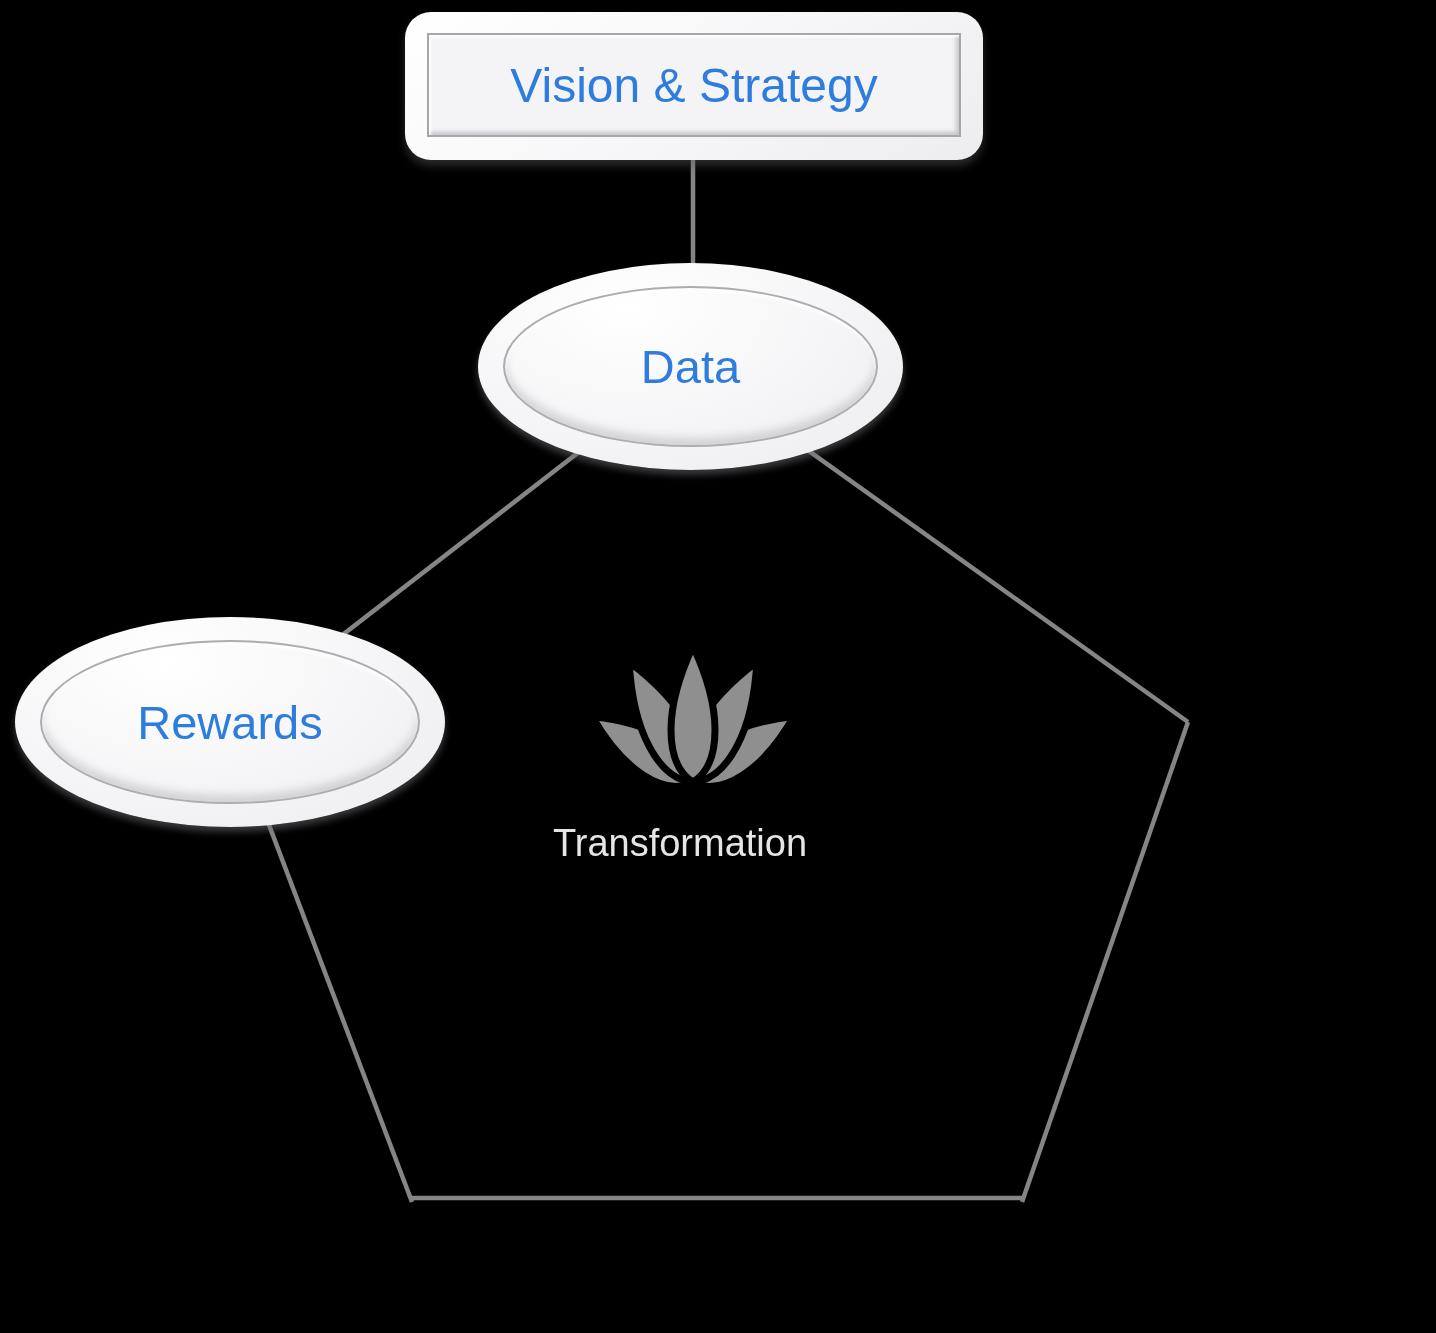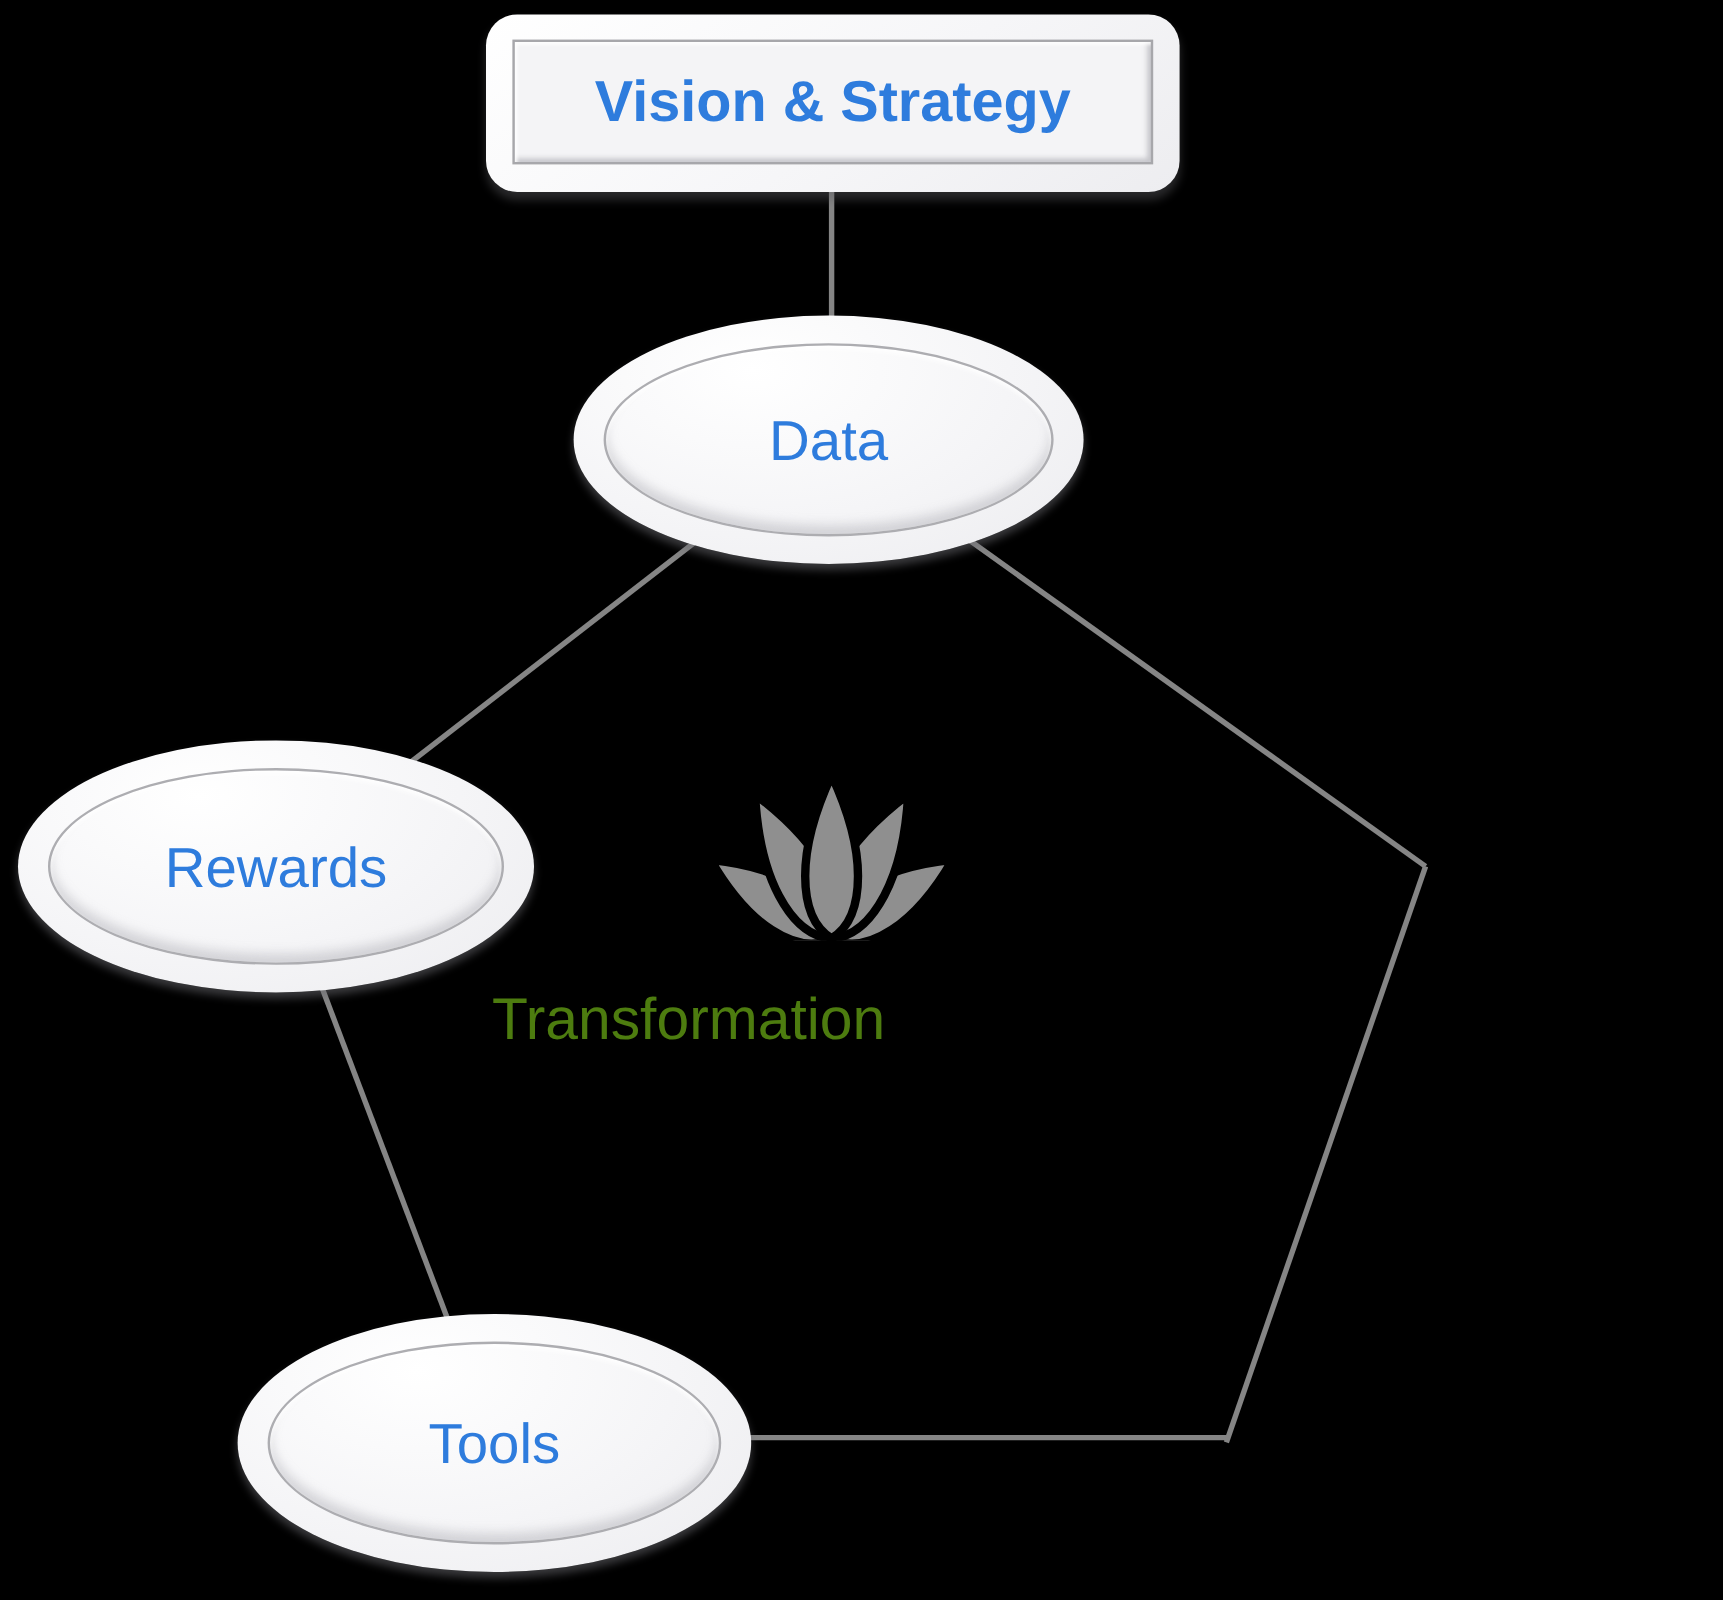--- a/index.html
+++ b/index.html
@@ -94,27 +94,27 @@
   
   .lotus {
     position: absolute;
     left: 583px; top: 644px;
     width: 220px; height: 140px;
   }
   .center-label {
     position: absolute;
     left: 410px; top: 822px;
     width: 540px;
-    font-size: 49px;
-    color: #4d7c0f;
+    text-align: center;
+    font-size: 38px;
+    color: #e5e5e5;
   }
   .vision-label {
     font-size: 48px;
     color: #2e7cdd;
-    font-weight: bold;
   }
 </style>
 </head>
 <body>
 
 <div class="canvas">
 
   <svg class="connectors" viewBox="0 0 1436 1333">
     <line x1="693" y1="85" x2="693" y2="366"></line>
     <line x1="690" y1="366" x2="230" y2="722"></line>
@@ -134,24 +134,20 @@
     <div class="ring"></div>
     <span class="node-label">Rewards</span>
   </div>
 
   <div class="node-ellipse variant-white node-data">
     <div class="ring"></div>
     <span class="node-label">Data</span>
   </div>
 
 
-  <div class="node-ellipse variant-white node-tools">
-    <div class="ring"></div>
-    <span class="node-label">Tools</span>
-  </div>
 
 
   <svg class="lotus" viewBox="0 0 220 140">
     <defs>
       <path id="petal" d="M110,2 C97,30 88,58 88,86 C88,114 97,130 110,138 C123,130 132,114 132,86 C132,58 123,30 110,2 Z"></path>
     </defs>
     <g fill="#8f8f8f" stroke="#000000" stroke-width="7">
       <use href="#petal" transform="rotate(-57 110 138) translate(110 138) scale(0.96 0.88) translate(-110 -138)"></use>
       <use href="#petal" transform="rotate(57 110 138) translate(110 138) scale(0.96 0.88) translate(-110 -138)"></use>
       <use href="#petal" transform="rotate(-28 110 138)"></use>

